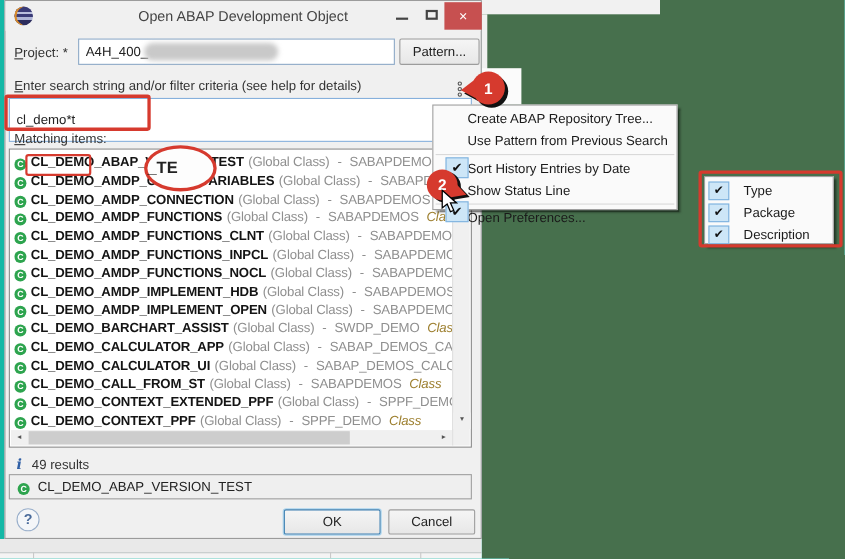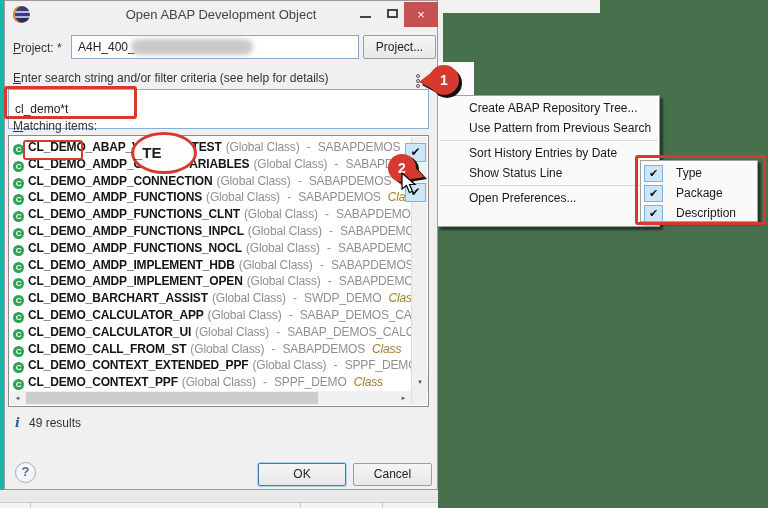--- a/index.html
+++ b/index.html
@@ -79,21 +79,21 @@
              color:#2f5fa5;font-size:13px;margin-right:9px;}
   #selected-box{left:3px;top:430px;width:421px;height:23px;border:1px solid #9f9f9f;background:#efefef;
                 font-size:12px;line-height:21px;padding-left:7px;white-space:nowrap;color:#222;}
   #help-btn{left:10px;top:461px;width:21px;height:21px;border:1.5px solid #98aeca;border-radius:50%;
             color:#4a6b9b;font-weight:bold;font-size:13px;text-align:center;line-height:18px;background:#f4f6f9;}
   #ok-btn{left:253px;top:462px;width:88px;height:23px;line-height:21px;border-color:#3c7fb1;
           box-shadow:0 0 0 1px #a9d4ee;}
   #cancel-btn{left:348px;top:462px;width:79px;height:23px;line-height:21px;}
 
   
-  #view-menu{left:437px;top:95px;width:223px;height:132px;background:#fafafa;border:1px solid #a0a0a0;
+  #view-menu{left:393px;top:95px;width:223px;height:96px;background:#fafafa;border:1px solid #a0a0a0;
              box-shadow:3px 3px 2px rgba(0,0,0,.5);z-index:10;padding-top:2px;}
   .mitem{height:20px;line-height:20px;font-size:12px;color:#1a1a1a;padding-left:31px;position:relative;
          white-space:nowrap;}
   .mitem.highlight{background:var(--hl,#cde6f7);outline:1px solid #84b6dc;outline-offset:-1px;}
   .marrow{position:absolute;right:7px;top:0;font-size:8px;color:#333;}
   .msep{height:5px;margin:0 2px;border-bottom:1px solid #d9d9d9;margin-bottom:0;position:relative;top:-2px;}
   .gutterbox{width:21px;height:19px;background:#cde6f7;border:1px solid #7fb2de;text-align:center;
              line-height:17px;font-size:12px;color:#111;z-index:13;}
   #check-sort{left:405px;top:143px;}
   #check-status{left:405px;top:183px;}
@@ -141,21 +141,21 @@
         </div>
       <div class="abs wbtn" id="btn-max">
           <span class="box"></span>
         </div>
       <div class="abs wbtn" id="btn-close"><span>×</span></div>
     </div>
 
     <div class="abs lbl mn" id="project-label">Project: *</div>
     <input class="abs" id="project-input" value="A4H_400_" style="">
     <div class="abs" id="project-blur"></div>
-    <div class="abs btn" id="browse-btn">Project...</div>
+    <div class="abs btn" id="browse-btn">Pattern...</div>
 
     <div class="abs lbl mn" id="search-label">Enter search string and/or filter criteria (see help for details)</div>
     <div class="abs" id="view-menu-btn">
       <span class="dot"></span>
       <span class="dot"></span>
       <span class="dot"></span>
     </div>
     <input class="abs" id="search-input" value="cl_demo*t" style="">
 
     <div class="abs lbl mn" id="matching-label">Matching items:</div>
@@ -215,20 +215,24 @@
         <div class="la">◄</div>
         <div class="thumb"></div>
         <div class="ra">►</div>
       </div>
     </div>
 
     <div class="abs" id="results-row">
       <span id="info-icon">i</span><span>49 results</span>
     </div>
 
+    <div class="abs" id="selected-box">
+      <span class="cicon">C</span>
+      <span>CL_DEMO_ABAP_VERSION_TEST</span>
+    </div>
 
     <div class="abs" id="help-btn"><span>?</span></div>
     <div class="abs btn" id="ok-btn">OK</div>
     <div class="abs btn" id="cancel-btn">Cancel</div>
   </div>
 
   <div class="abs" id="view-menu">
       <div class="mitem">
     <span>Create ABAP Repository Tree...</span>
     <span class="marrow"></span>

